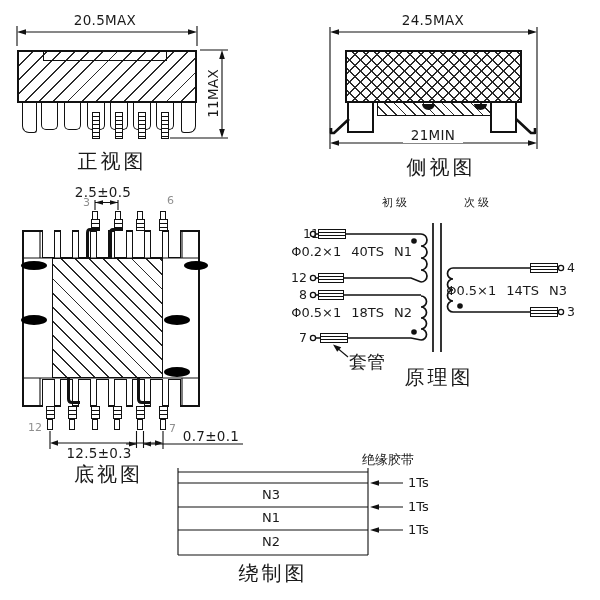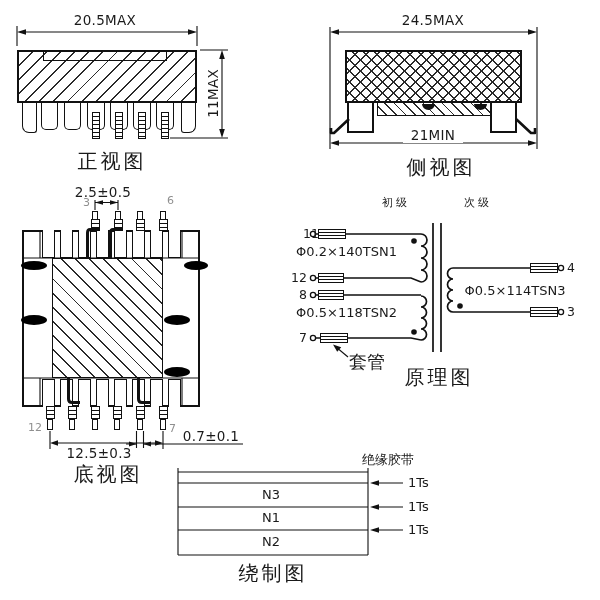--- a/index.html
+++ b/index.html
@@ -10,21 +10,21 @@
   svg.linework{position:absolute;left:0;top:0;width:600px;height:600px;z-index:5;}
   .txt{position:absolute;color:#1a1a1a;white-space:nowrap;z-index:9;line-height:1.1;}
   .dim{font-size:13.5px;letter-spacing:0.3px;}
   .cap{font-size:20px;letter-spacing:3px;font-weight:500;}
   .hdr{font-size:11px;letter-spacing:3px;}
   .sch{font-size:13px;}
   .pnum{font-size:12.5px;}
   .pinlbl{font-size:11px;color:#8f8f8f;}
   .ctr{text-align:center;}
   .rgt{text-align:right;}
-  .specrow{display:flex;justify-content:center;}
+  .specrow{display:flex;justify-content:flex-end;gap:10px;}
   
   .hatchF{background-image:repeating-linear-gradient(135deg,transparent 0 8.6px,#2a2a2a 8.6px 10px);}
   .hatchB{background-image:repeating-linear-gradient(45deg,transparent 0 8.6px,#2a2a2a 8.6px 10px);}
   .hatchS{background-image:repeating-linear-gradient(45deg,transparent 0 5.6px,#2a2a2a 5.6px 6.8px);}
   .cross{background-image:repeating-linear-gradient(45deg,transparent 0 6.6px,#2a2a2a 6.6px 7.8px),
                           repeating-linear-gradient(135deg,transparent 0 6.6px,#2a2a2a 6.6px 7.8px);}
   .outl{border:2px solid #111;}
   .outl15{border:1.6px solid #111;}
   .white{background-color:#fff;}
   .toothF{position:absolute;border:1.8px solid #111;border-top:none;border-radius:0 0 5px 5px;background:#fff;z-index:3;}
@@ -204,21 +204,21 @@
   <div class="txt dim ctr" style="left:403px;top:128px;width:60px;background:#fff;">21MIN</div>
   <div class="txt cap ctr" style="left:406px;top:156px;width:70px;">侧视图</div>
 
   <div class="txt dim ctr" style="left:71px;top:185px;width:64px;">2.5±0.5</div>
   <div class="txt pinlbl rgt" style="left:78px;top:197px;width:12px;">3</div>
   <div class="txt pinlbl" style="left:167px;top:195px;width:12px;">6</div>
   <div class="txt pinlbl rgt" style="left:25px;top:422px;width:17px;">12</div>
   <div class="txt pinlbl" style="left:169px;top:423px;width:12px;">7</div>
   <div class="txt dim ctr" style="left:59px;top:446px;width:80px;">12.5±0.3</div>
   <div class="txt dim ctr" style="left:181px;top:429px;width:60px;">0.7±0.1</div>
-  <div class="txt cap ctr" style="left:73px;top:463px;width:70px;">底视图</div>
+  <div class="txt cap ctr" style="left:73px;top:463px;width:70px;text-align:right;">底视图</div>
 
   <div class="txt hdr ctr" style="left:372px;top:197px;width:48px;">初级</div>
   <div class="txt hdr ctr" style="left:454px;top:197px;width:48px;">次级</div>
   <div class="txt pnum rgt" style="left:285px;top:227px;width:22px;margin-left:12px;">11</div>
   <div class="txt pnum rgt" style="left:285px;top:271px;width:22px;">12</div>
   <div class="txt pnum rgt" style="left:285px;top:288px;width:22px;">8</div>
   <div class="txt pnum rgt" style="left:285px;top:331px;width:22px;">7</div>
   <div class="txt pnum" style="left:567px;top:261px;width:16px;">4</div>
   <div class="txt pnum" style="left:567px;top:305px;width:16px;">3</div>
   <div class="txt sch specrow" style="left:281px;top:245px;width:131px;">

